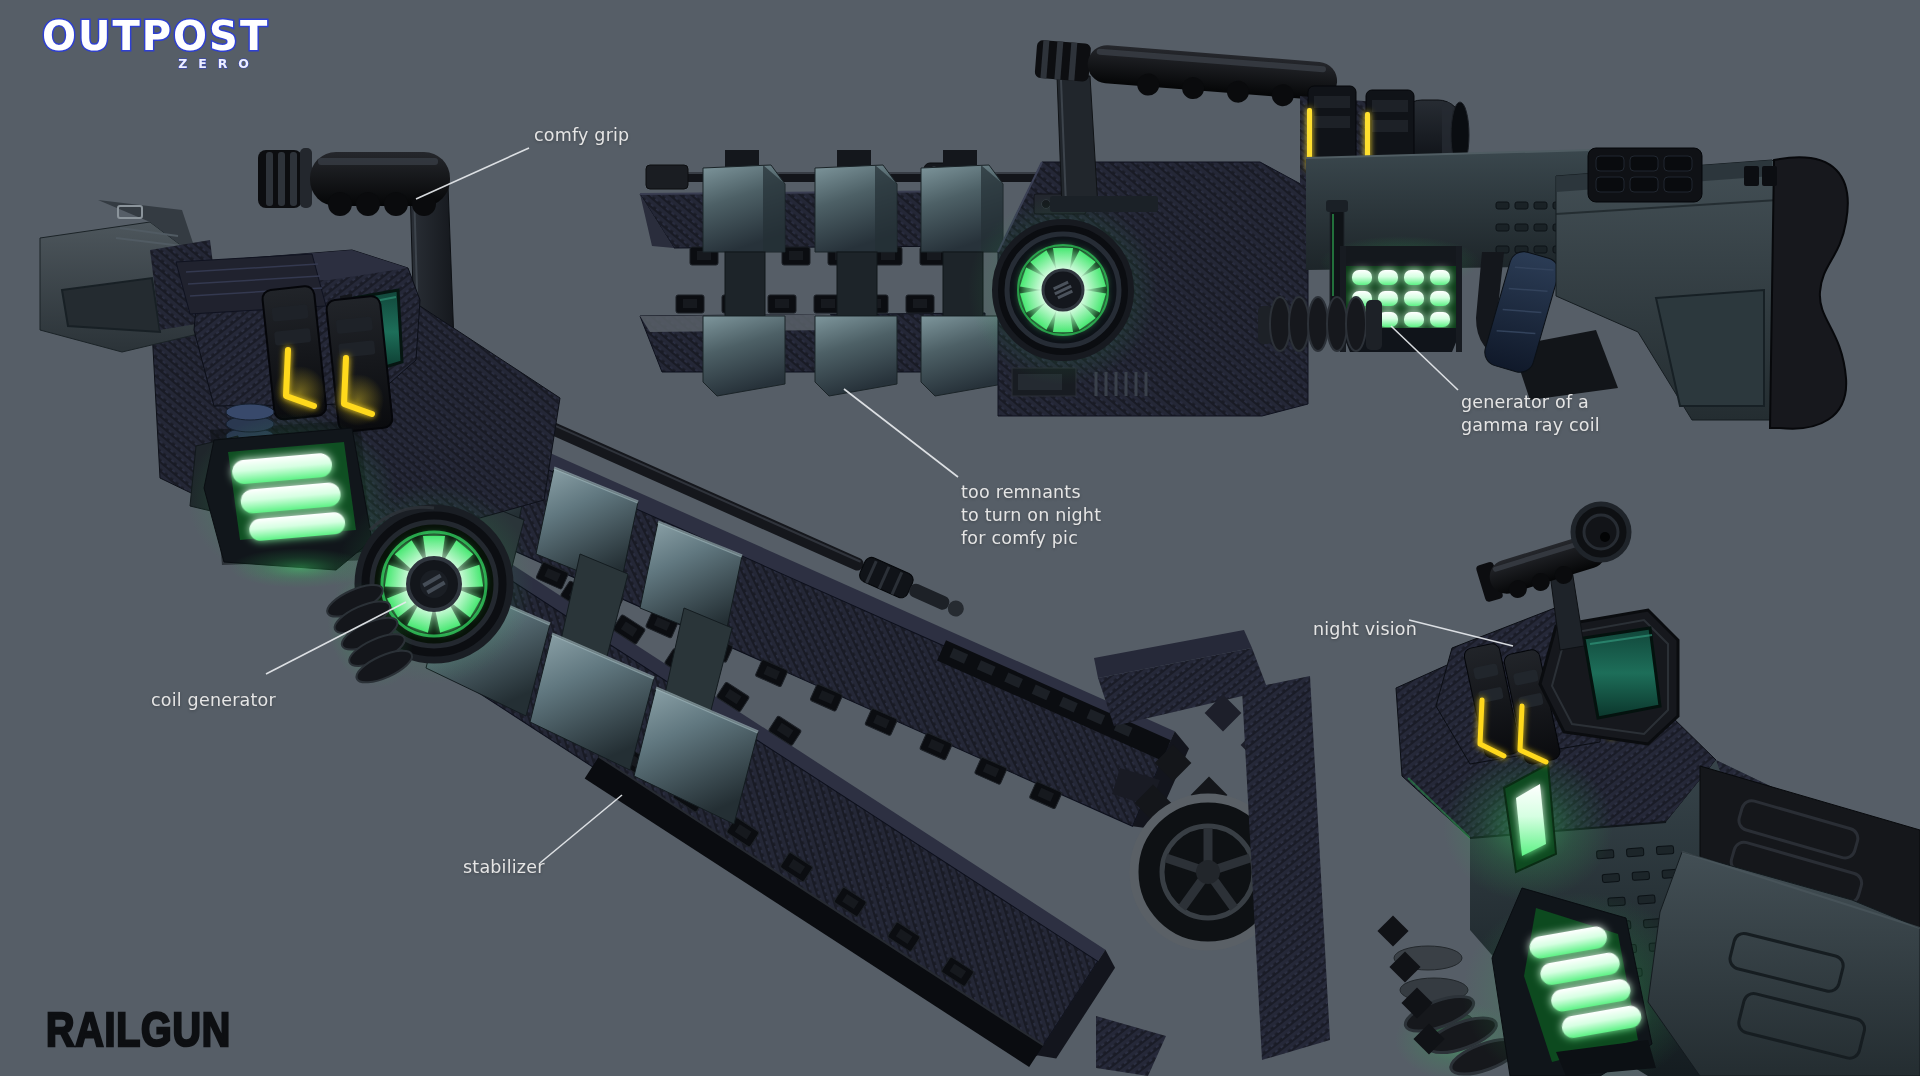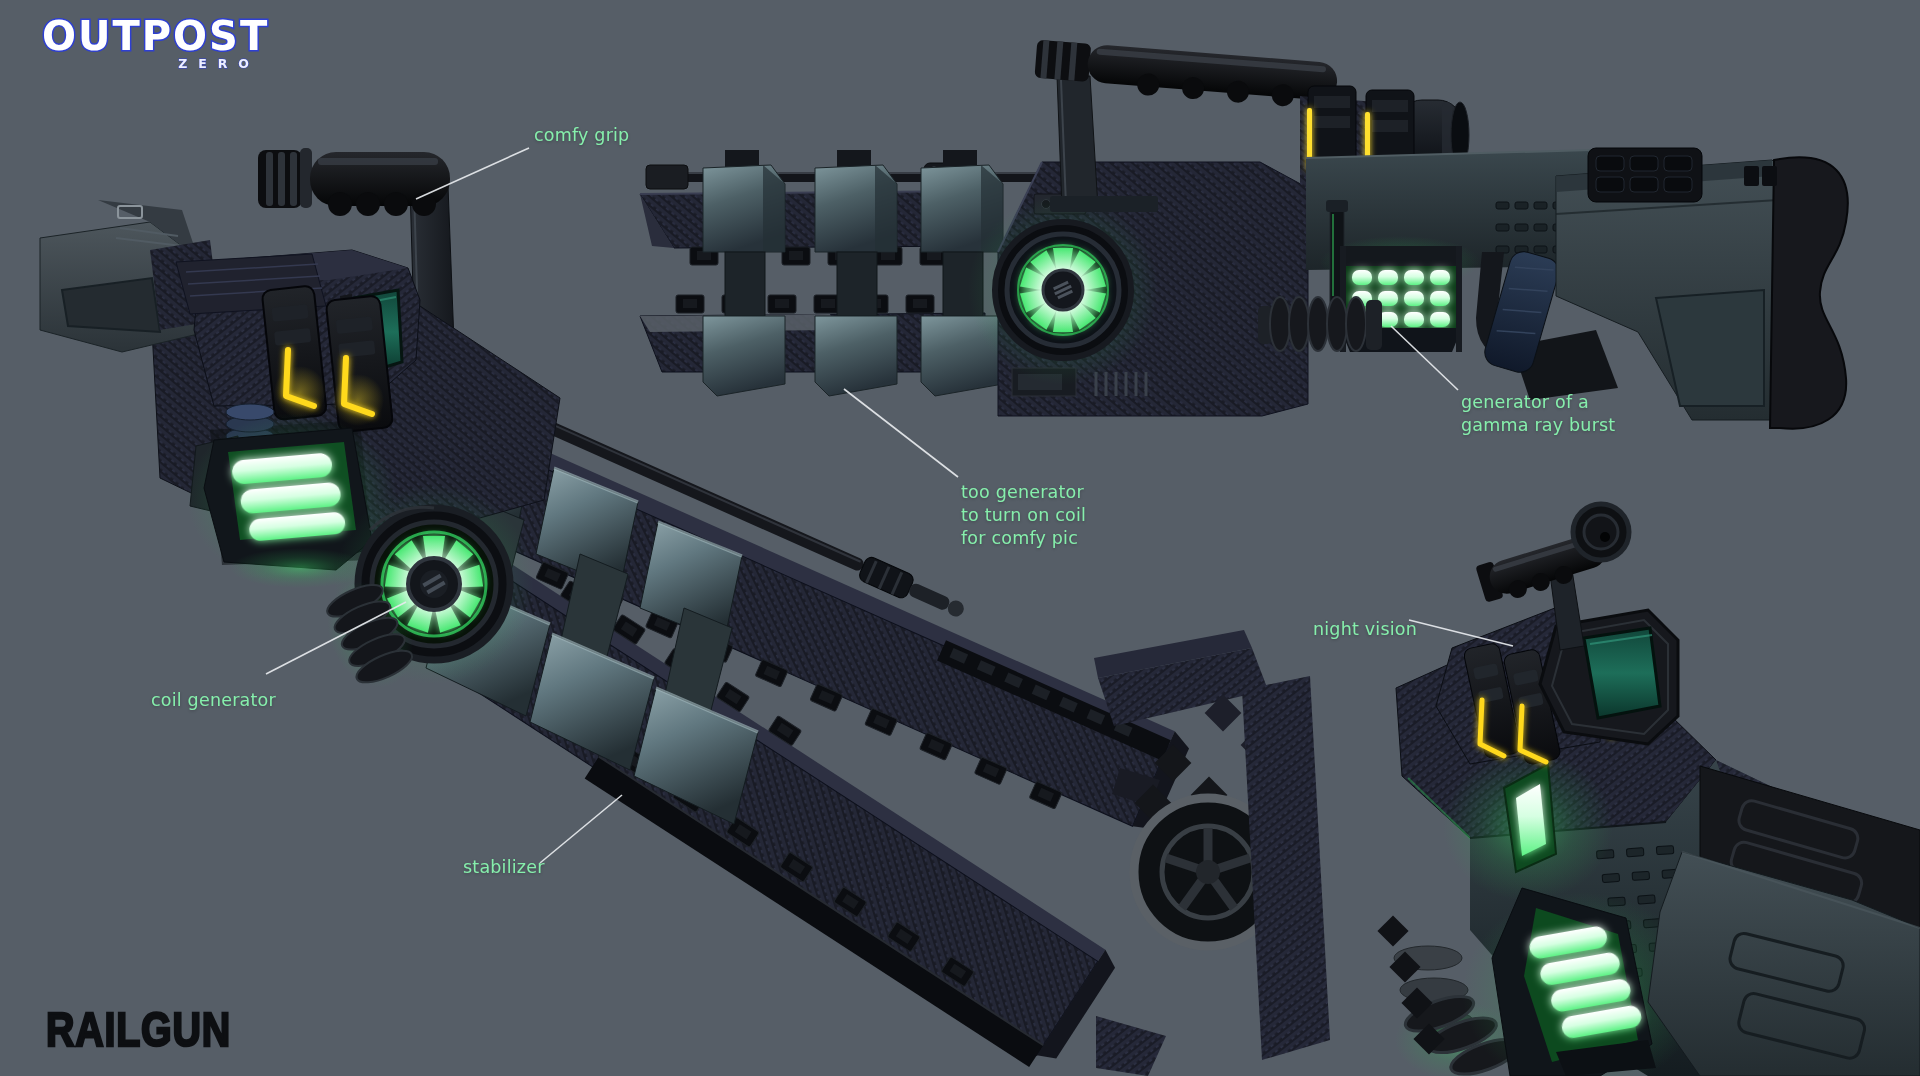--- a/index.html
+++ b/index.html
@@ -1,19 +1,19 @@
 <!DOCTYPE html>
 <html><head>
 <meta charset="utf-8">
 <style>
   html,body{margin:0;padding:0;background:#565e67;}
   .stage{position:relative;width:1920px;height:1076px;overflow:hidden;background:#565e67;
          font-family:"DejaVu Sans", sans-serif;}
   .art{position:absolute;left:0;top:0;}
-  .label{position:absolute;color:#86efac;font-size:17.5px;line-height:23px;letter-spacing:.2px;
+  .label{position:absolute;color:#e5e5e5;font-size:17.5px;line-height:23px;letter-spacing:.2px;
          text-shadow:0 1px 3px rgba(0,0,0,.25);}
   .label span{display:block;white-space:nowrap;}
   .logo{position:absolute;left:38px;top:8px;}
   .title{position:absolute;left:46px;top:1002px;font-family:"Liberation Sans",sans-serif;
          font-weight:bold;font-size:48px;color:#0d0f12;-webkit-text-stroke:2.5px #0d0f12;
          transform:scaleX(.82);transform-origin:left center;letter-spacing:1px;white-space:nowrap;}
 </style>
 </head>
 <body>
 
@@ -707,27 +707,27 @@
   <svg width="280" height="70" viewBox="0 0 280 70">
     <text x="4" y="42" font-family="DejaVu Sans, sans-serif" font-size="40" font-weight="bold" letter-spacing="2" fill="#ffffff" stroke="#2e3fd2" stroke-width="3" paint-order="stroke">OUTPOST</text>
     <text x="222" y="60" text-anchor="end" font-family="DejaVu Sans, sans-serif" font-size="12.5" font-weight="bold" letter-spacing="11" fill="#eef0ff" stroke="#2e3fd2" stroke-width=".8" paint-order="stroke">ZERO</text>
   </svg>
 </div>
 
 <div class="label" style="left:534px;top:124px;">
   <span>comfy grip</span>
 </div>
 <div class="label" style="left:961px;top:481px;">
-  <span>too generator</span>
-  <span>to turn on coil</span>
+  <span>too remnants</span>
+  <span>to turn on night</span>
   <span>for comfy pic</span>
 </div>
 <div class="label" style="left:1461px;top:391px;">
   <span>generator of a</span>
-  <span>gamma ray burst</span>
+  <span>gamma ray coil</span>
 </div>
 <div class="label" style="left:151px;top:689px;">
   <span>coil generator</span>
 </div>
 <div class="label" style="left:1313px;top:618px;">
   <span>night vision</span>
 </div>
 <div class="label" style="left:463px;top:856px;text-align:right;">
   <span>stabilizer</span>
 </div>

